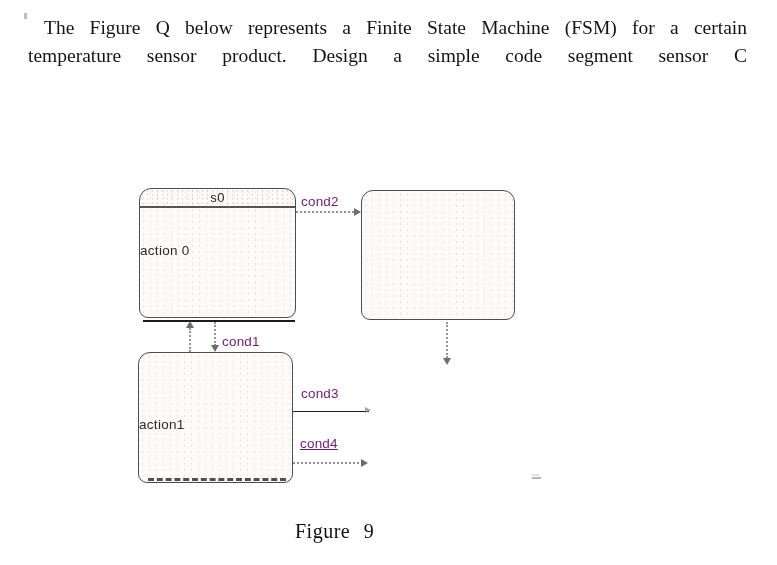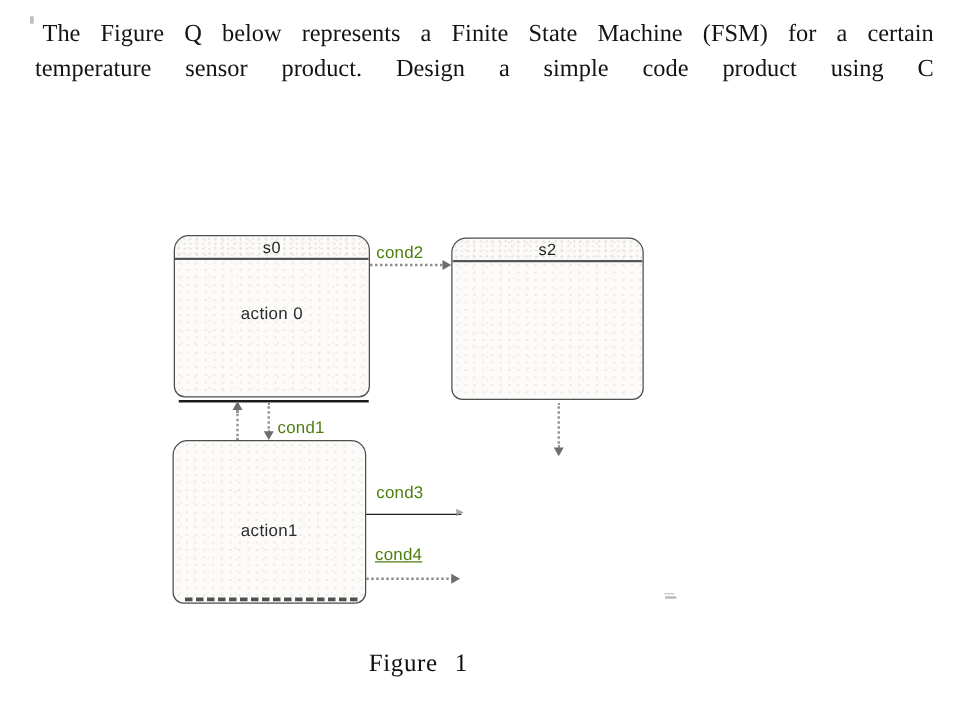--- a/index.html
+++ b/index.html
@@ -17,21 +17,21 @@
   .problem {
     position: absolute;
     left: 28px;
     top: 14px;
     width: 719px;
     font-size: 19.5px;
     line-height: 27.6px;
     color: #141414;
   }
   .pline { text-align: justify; text-align-last: justify; }
-  .pline.p1 { padding-left: 6px; }
+  .pline.p1 { padding-left: 6px; margin-left: 10px; }
   .pline.p3 { text-align-last: left; }
 
   
   .diagram { position: absolute; left: 0; top: 0; width: 777px; height: 565px; }
 
   .state {
     position: absolute;
     box-sizing: border-box;
     border: 1.6px solid #4d4d4d;
     border-radius: 12px 12px 9px 9px;
@@ -55,21 +55,20 @@
     font-size: 13px;
     color: #242424;
     letter-spacing: 0.4px;
     background-image: radial-gradient(circle, rgba(100,100,92,0.20) 0.6px, transparent 1px);
     background-size: 5px 4px;
   }
   .state-action {
     position: absolute;
     left: 0;
     width: 100%;
-    text-align: center;
     font-family: "Liberation Sans", sans-serif;
     font-size: 13.5px;
     color: #2b2b2b;
     letter-spacing: 0.3px;
   }
 
   
   .s0-underline {
     position: absolute; left: 143px; top: 320px; width: 152px; height: 2px;
     background: #1c1c1c;
@@ -105,21 +104,21 @@
   #line-cond4 { left: 293px; top: 462px; width: 70px; }
   #head-cond4 { left: 361px; top: 459px; }
 
   #line-s2-exit { left: 446px; top: 322px; height: 36px; }
   #head-s2-exit { left: 443px; top: 358px; }
 
   .tlabel {
     position: absolute;
     font-family: "Liberation Sans", sans-serif;
     font-size: 13.5px;
-    color: #4d7c0f;
+    color: #701a75;
     letter-spacing: 0.2px;
   }
   #lbl-cond2 { left: 301px; top: 194px; }
   #lbl-cond1 { left: 222px; top: 334px; }
   #lbl-cond3 { left: 301px; top: 386px; }
   #lbl-cond4 { left: 300px; top: 436px; text-decoration: underline; }
 
   
   .caption {
     position: absolute;
@@ -139,32 +138,31 @@
 </style>
 </head>
 <body>
 
 <div class="page">
 
   <div class="artifact a1"></div>
 
   <div class="problem">
     <div class="pline p1">The Figure Q below represents a Finite State Machine (FSM) for a certain</div>
-    <div class="pline p2">temperature sensor product. Design a simple code product using C</div>
+    <div class="pline p2">temperature sensor product. Design a simple code segment sensor C</div>
   </div>
 
   <div class="diagram">
 
     <div class="state" id="state-s0">
       <div class="state-header">s0</div>
       <div class="state-action" style="top:54px">action 0</div>
     </div>
 
     <div class="state" id="state-s2">
-      <div class="state-header">s2</div>
     </div>
 
     <div class="state" id="state-s1">
       <div class="state-action" style="top:64px">action1</div>
     </div>
 
     <div class="s0-underline"></div>
     <div class="s1-underline"></div>
 
     <div class="hline-dotted" id="line-cond2"></div>
@@ -184,17 +182,17 @@
 
     <div class="hline-dotted" id="line-cond4"></div>
     <div class="arr arr-right" id="head-cond4"></div>
     <div class="tlabel" id="lbl-cond4">cond4</div>
 
     <div class="vline-dotted" id="line-s2-exit"></div>
     <div class="arr arr-down" id="head-s2-exit"></div>
 
   </div>
 
-  <div class="caption">Figure 1</div>
+  <div class="caption">Figure 9</div>
 
   <div class="artifact a2"></div>
 
 </div>
 
 </body></html>

